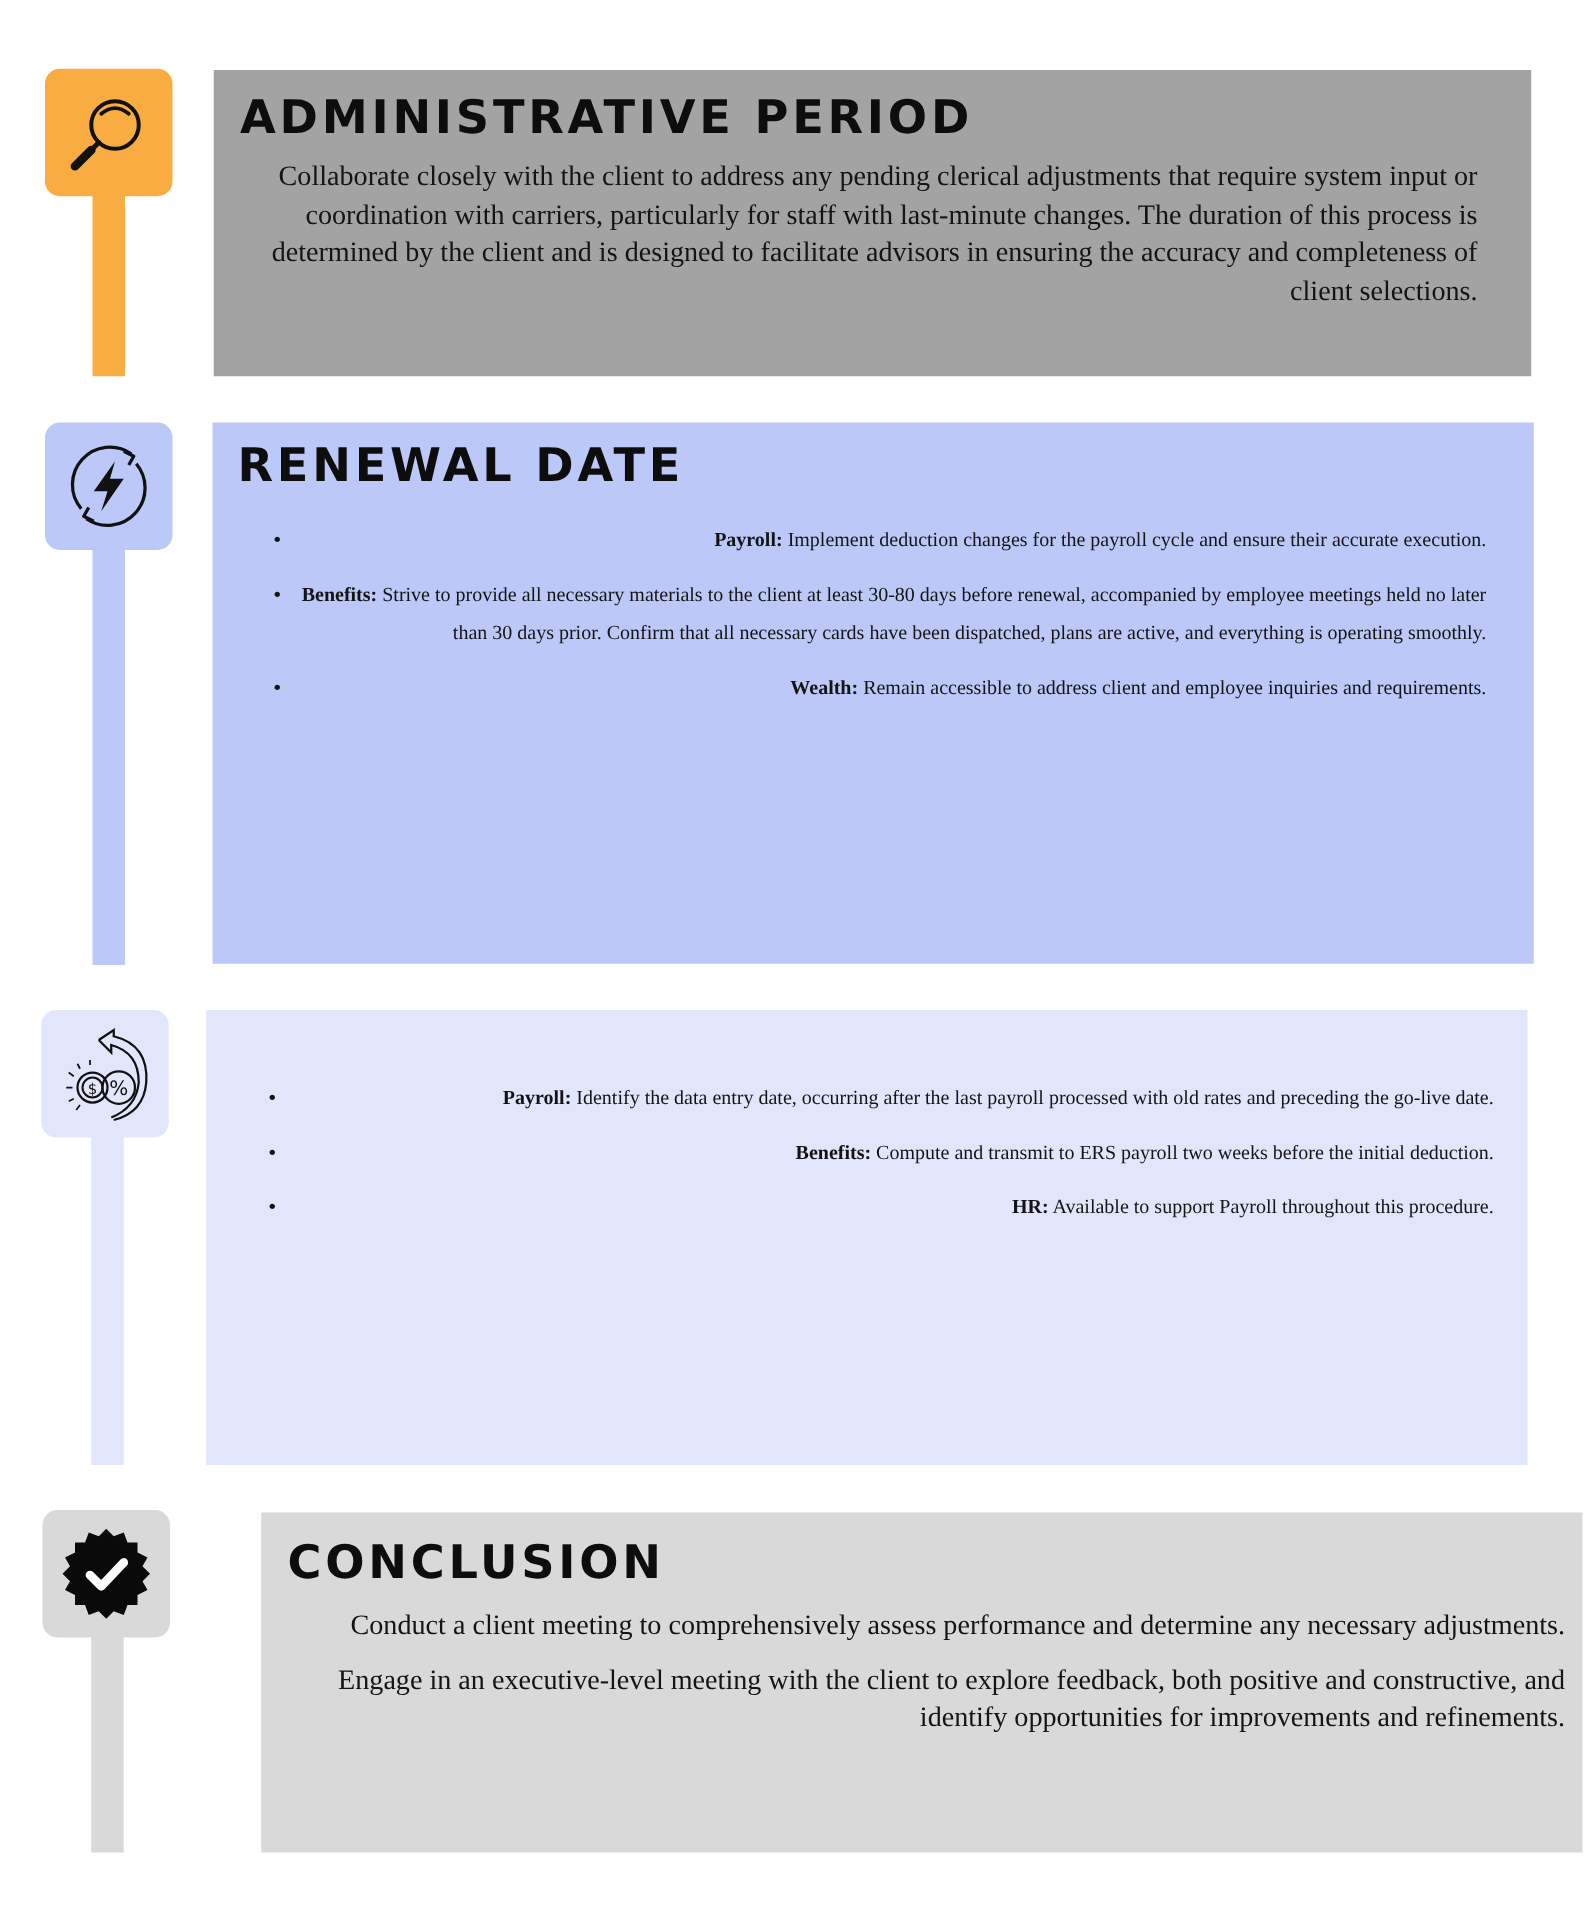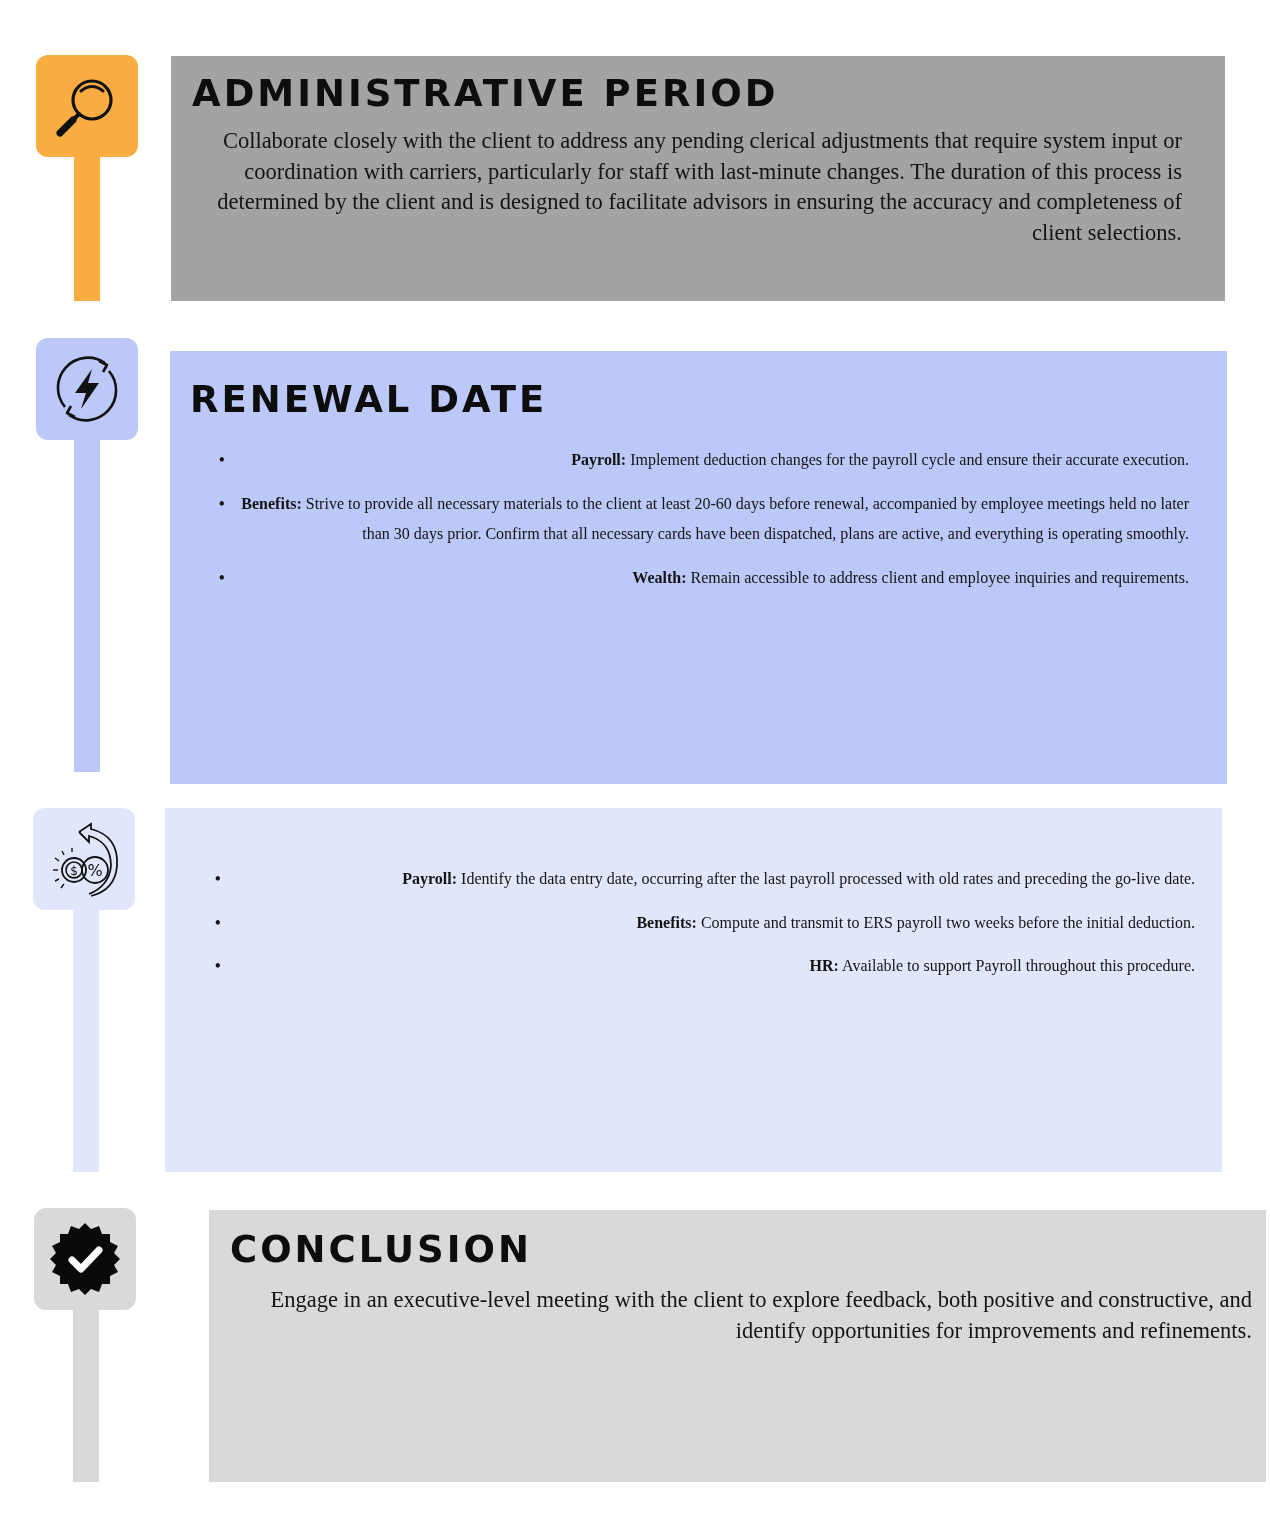--- a/index.html
+++ b/index.html
@@ -46,25 +46,25 @@
   <div class="stem" style="left:74px; top:432px; height:340px; background:#BBC8F8;"></div>
   <div class="icon-box" style="left:36px; top:338px; background:#BBC8F8;">
     <svg width="80" height="80" viewBox="0 0 80 80">
       <path d="M18 58 A 30 30 0 0 1 58 14" fill="none" stroke="#111" stroke-width="2.6"></path>
       <path d="M62 22 A 30 30 0 0 1 22 66" fill="none" stroke="#111" stroke-width="2.6"></path>
       <polyline points="52,12 60,16 56,23" fill="none" stroke="#111" stroke-width="2.6" stroke-linejoin="round"></polyline>
       <polyline points="28,68 20,64 24,57" fill="none" stroke="#111" stroke-width="2.6" stroke-linejoin="round"></polyline>
       <path d="M45 20 L28 44 L39 44 L34 60 L52 34 L41 34 Z" fill="#111"></path>
     </svg>
   </div>
-  <div class="card" style="left:170px; top:338px; width:1057px; height:433px; background:#BBC8F8; padding:30px 22px 0 20px;margin-top:13px;">
+  <div class="card" style="left:170px; top:338px; width:1057px; height:433px; background:#BBC8F8; padding:16px 22px 0 20px;">
     <h2 class="card-title">RENEWAL DATE</h2>
     <ul class="bullets card-body" style="margin-top:27px; margin-left:29px; width:970px;">
       <li><span class="lbl">Payroll:</span><span> Implement deduction changes for the payroll cycle and ensure their accurate execution.</span></li>
-      <li><span class="lbl">Benefits:</span><span> Strive to provide all necessary materials to the client at least 20-60 days before renewal, accompanied by employee meetings held no later than 30 days prior. Confirm that all necessary cards have been dispatched, plans are active, and everything is operating smoothly.</span></li>
+      <li><span class="lbl">Benefits:</span><span> Strive to provide all necessary materials to the client at least 30-80 days before renewal, accompanied by employee meetings held no later than 30 days prior. Confirm that all necessary cards have been dispatched, plans are active, and everything is operating smoothly.</span></li>
       <li><span class="lbl">Wealth:</span><span> Remain accessible to address client and employee inquiries and requirements.</span></li>
     </ul>
   </div>
 </div>
 
 <div>
   <div class="stem" style="left:73px; top:902px; height:270px; background:#E2E6FC;"></div>
   <div class="icon-box" style="left:33px; top:808px; background:#E2E6FC;">
     <svg width="90" height="90" viewBox="0 0 90 90">
       <path d="M40 18 L52 10 L52 15 Q80 22 78 52 Q76 76 52 82" fill="none" stroke="#111" stroke-width="1.8"></path>
@@ -95,16 +95,17 @@
   <div class="stem" style="left:73px; top:1302px; height:180px; background:#D9D9D9;"></div>
   <div class="icon-box" style="left:34px; top:1208px; background:#D9D9D9;">
     <svg width="76" height="76" viewBox="0 0 76 76">
       <polygon fill="#0a0a0a" points="38,2 44,8 52,5 55,13 63,13 63,21 71,25 67,32 73,38 67,44 71,51 63,55 63,63 55,63 52,71 44,68 38,74 32,68 24,71 21,63 13,63 13,55 5,51 9,44 3,38 9,32 5,25 13,21 13,13 21,13 24,5 32,8"></polygon>
       <polyline points="25,39 34,48 52,29" fill="none" stroke="#ffffff" stroke-width="7" stroke-linecap="round" stroke-linejoin="round"></polyline>
     </svg>
   </div>
   <div class="card" style="left:165px; top:1210px; width:1057px; height:272px; background:#D9D9D9; padding:21px 22px 0 21px;margin-left:44px;">
     <h2 class="card-title">CONCLUSION</h2>
     <div class="card-body" style="margin-top:17px; margin-left:2px; width:1020px;">
+      <p style="margin-bottom:13px;">Conduct a client meeting to comprehensively assess performance and determine any necessary adjustments.</p>
       <p>Engage in an executive-level meeting with the client to explore feedback, both positive and constructive, and identify opportunities for improvements and refinements.</p>
     </div>
   </div>
 </div>
 
 </body></html>

